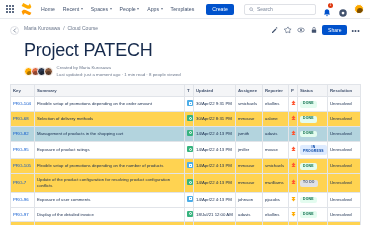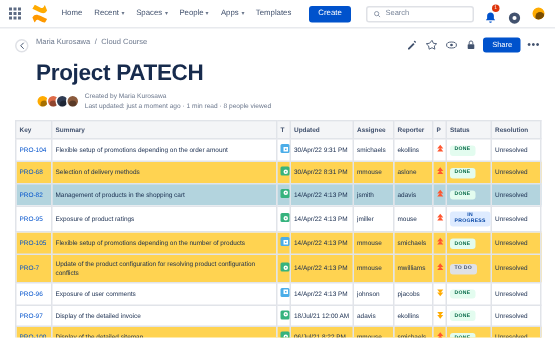--- a/index.html
+++ b/index.html
@@ -112,22 +112,22 @@
     width: 9px; height: 9px;
     border-radius: 50%;
     border: 1px solid #dfe1e6;
     display: flex; align-items: center; justify-content: center;
     flex: none;
     margin-top: 1px;
   }
   .back-circle svg { display: block; }
   .breadcrumb { font-size: 5px; color: #6b778c; display: flex; gap: 3px; align-items: center; }
   .title {
-    font-size: 15px;
-    font-weight: bold;
+    font-size: 18px;
+    font-weight: normal;
     color: #172b4d;
     margin: 5px 0 0 14px;
     letter-spacing: -0.2px;
   }
   .byline { display: flex; align-items: center; gap: 4px; margin: 4px 0 0 14px; }
   .faces { display: flex; }
   .face {
     width: 9px; height: 9px;
     border-radius: 50%;
     border: 1px solid #fff;

